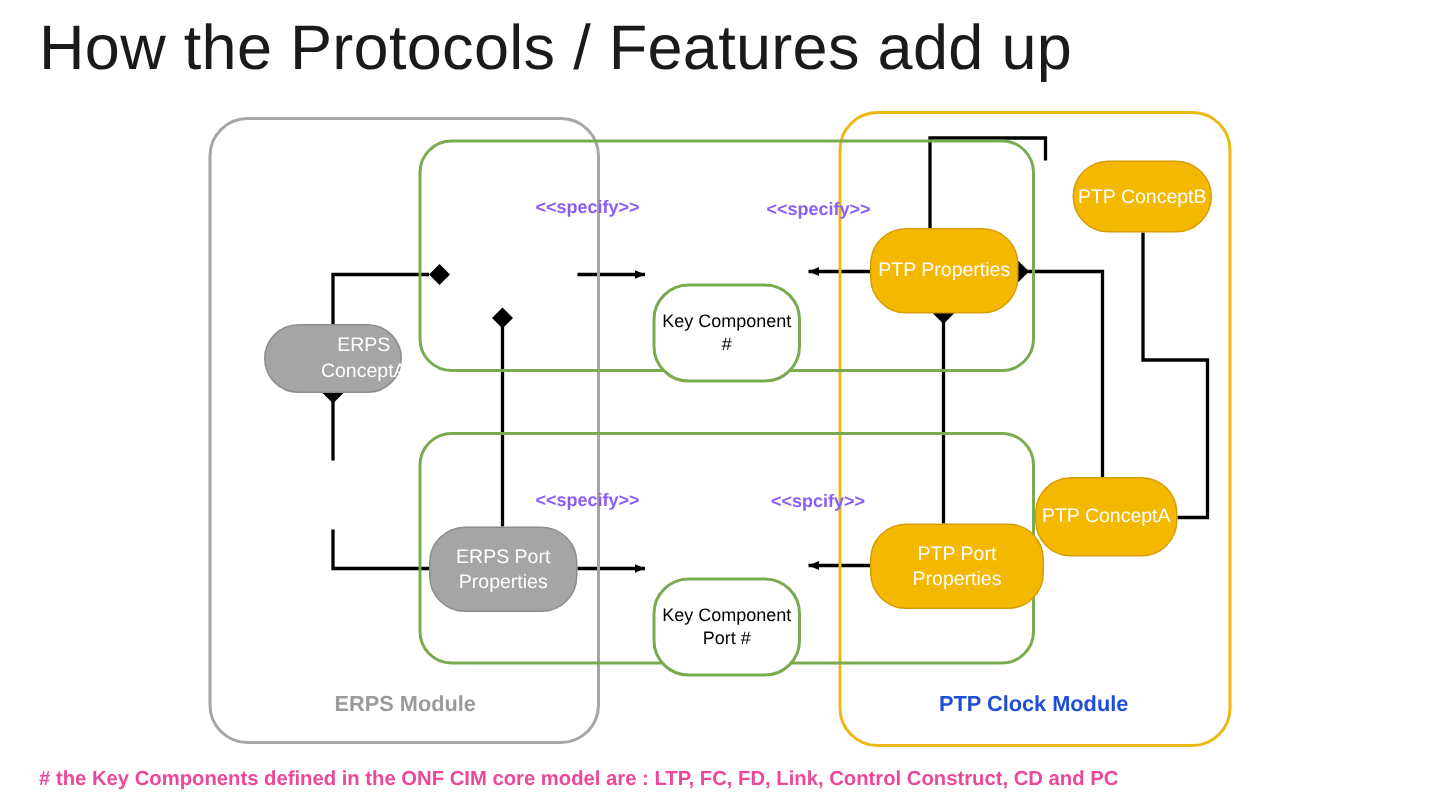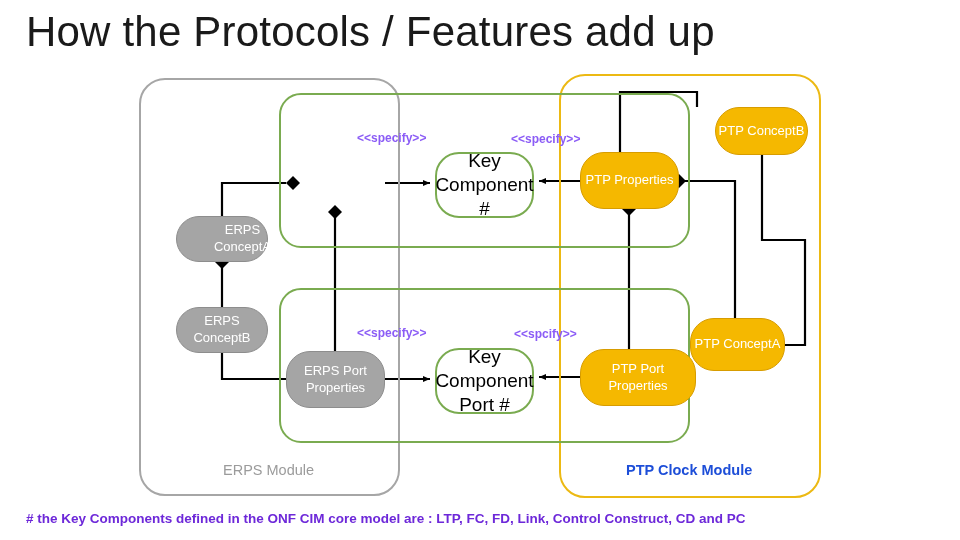--- a/index.html
+++ b/index.html
@@ -28,21 +28,21 @@
     white-space: nowrap;
   }
 
   
   #footnote {
     position: absolute;
     left: 26px;
     top: 511px;
     font-size: 13.5px;
     font-weight: bold;
-    color: #6d28d9;
+    color: #ec4899;
     white-space: nowrap;
   }
 
   
   #diagram {
     position: absolute;
     left: 0;
     top: 0;
     width: 960px;
     height: 540px;
@@ -89,21 +89,21 @@
 
   .module-label {
     position: absolute;
     font-size: 14.5px;
     font-weight: bold;
     white-space: nowrap;
   }
   #erps-module-label {
     left: 223px; top: 462px;
     color: #9b9b9b;
-    font-weight: normal;
+    font-weight: bold;
   }
   #ptp-module-label {
     left: 626px; top: 462px;
     color: #1d4ed8;
   }
 
   
   .box {
     position: absolute;
     box-sizing: border-box;
@@ -124,21 +124,22 @@
   .box-amber {
     background: #f5b800;
     border: 1px solid #d79c00;
     color: #ffffff;
     font-size: 13px;
   }
   .box-key {
     background: #ffffff;
     border: 2px solid #7aab50;
     color: #000000;
-    font-size: 19px;
+    font-size: 12px;
+    margin-top: 37px;
   }
 
   #erps-properties      { left: 286px; top: 155px; width: 99px;  height: 57px; }
   #erps-port-properties { left: 286px; top: 351px; width: 99px;  height: 57px; }
   #erps-concept-a       { left: 176px; top: 216px; width: 92px;  height: 46px; padding-left: 41px; }
   #erps-concept-b       { left: 176px; top: 307px; width: 92px;  height: 46px; }
 
   #key-component        { left: 435px; top: 152px; width: 99px;  height: 66px; }
   #key-component-port   { left: 435px; top: 348px; width: 99px;  height: 66px; }
 
@@ -219,21 +220,20 @@
   <div class="module-label" id="erps-module-label">ERPS Module</div>
   <div class="module-label" id="ptp-module-label">PTP Clock Module</div>
 
   <div class="stereotype" id="specify-top-left">&lt;&lt;specify&gt;&gt;</div>
   <div class="stereotype" id="specify-top-right">&lt;&lt;specify&gt;&gt;</div>
   <div class="stereotype" id="specify-bot-left">&lt;&lt;specify&gt;&gt;</div>
   <div class="stereotype" id="specify-bot-right">&lt;&lt;spcify&gt;&gt;</div>
 
   <div class="box box-gray" id="erps-port-properties">ERPS Port Properties</div>
   <div class="box box-gray" id="erps-concept-a">ERPS ConceptA</div>
-  <div class="box box-gray" id="erps-concept-b">ERPS ConceptB</div>
 
   <div class="box box-key" id="key-component">Key Component #</div>
   <div class="box box-key" id="key-component-port">Key Component Port #</div>
 
   <div class="box box-amber" id="ptp-properties">PTP Properties</div>
   <div class="box box-amber" id="ptp-port-properties">PTP Port Properties</div>
   <div class="box box-amber" id="ptp-concept-b">PTP ConceptB</div>
   <div class="box box-amber" id="ptp-concept-a">PTP ConceptA</div>
 
 </div>

